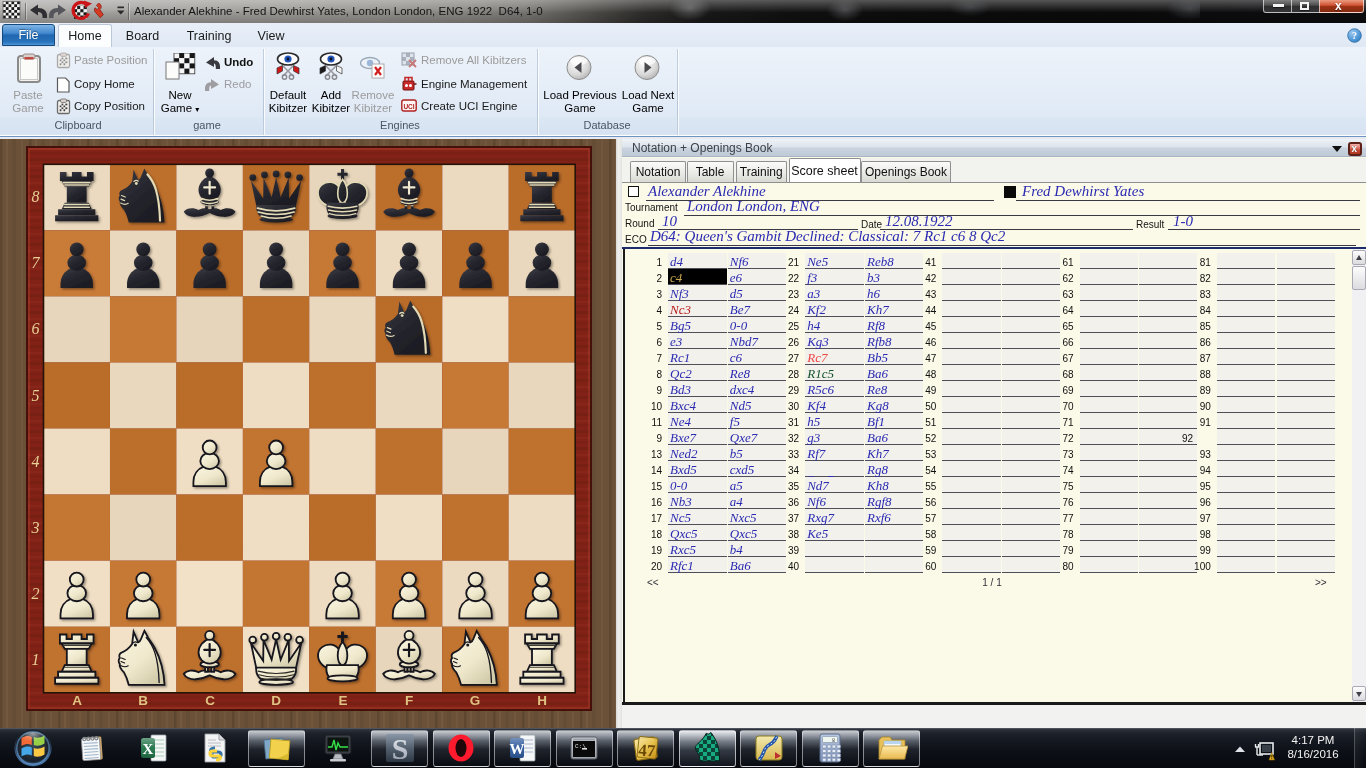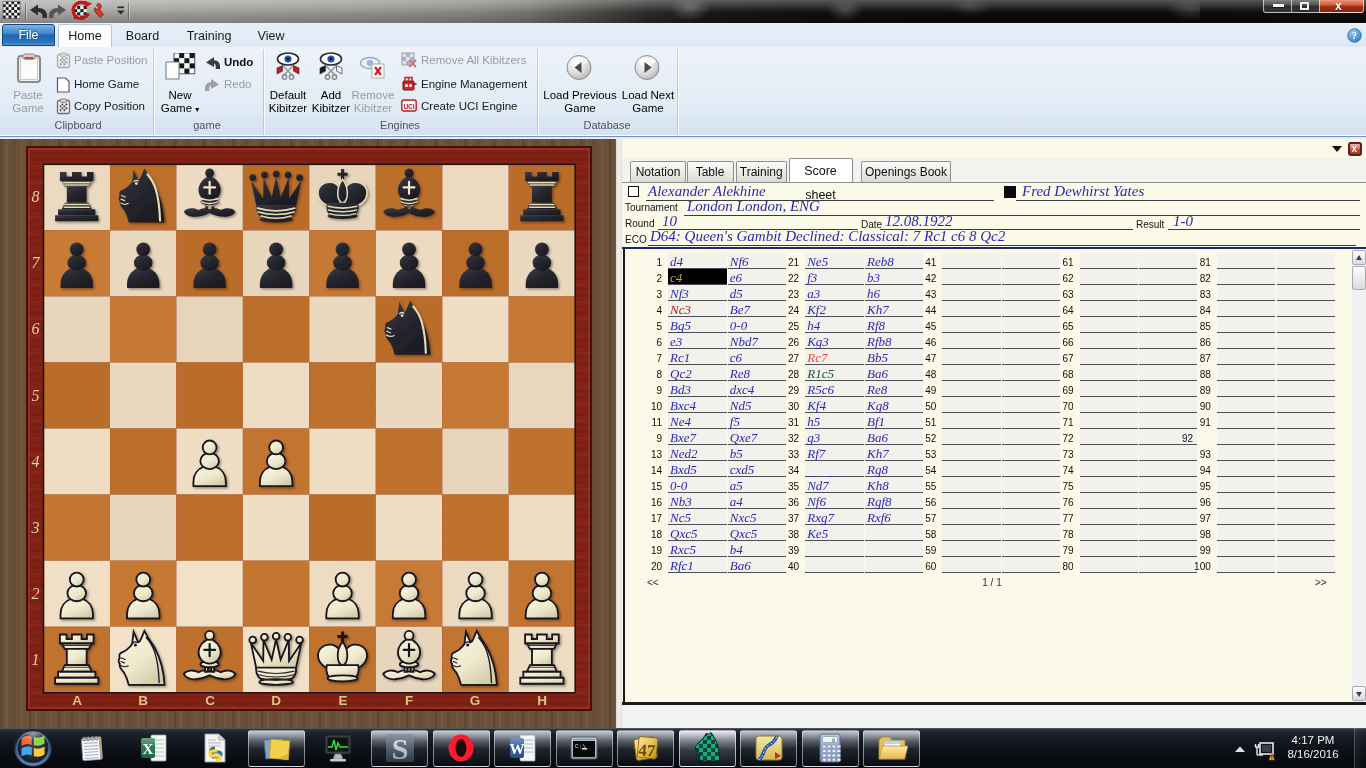--- a/index.html
+++ b/index.html
@@ -133,20 +133,21 @@
       <rect x="83.6" y="12.4" width="3.2" height="3.2" fill="#1c1c1c"></rect>
       <rect x="83.6" y="15.600000000000001" width="3.2" height="3.2" fill="#f0f0f0"></rect>
       <path d="M 87 5 A 8 8 0 1 0 88.5 13.5" fill="none" stroke="#cc1518" stroke-width="3.2"></path>
       <path d="M 84 0.5 L 92 3.5 L 85 8 Z" fill="#cc1518"></path>
       <path d="M 99 3.5 C 97.5 3.5 96.5 4.3 96 5.8 L 98.5 7.8 L 97.2 9.8 L 94.8 8.2 C 93.8 9.8 94.5 11.8 96 13 L 101 17.5 L 103.8 14.2 L 99.8 9.5 C 101.4 7.9 101.4 5.5 99 3.5 Z" fill="#d43a24" stroke="#7e1810" stroke-width="0.7" transform="rotate(6 99 10)"></path>
       <rect x="117.5" y="6.5" width="6.5" height="1.7" fill="#2a2a2a"></rect>
       <path d="M 117 10.5 L 124.5 10.5 L 120.75 14.5 Z" fill="#2a2a2a"></path>
     </svg>
     <div class="abs qsep" style="left:24.5px"></div>
     <div class="abs qsep" style="left:128px"></div>
+    <div id="ttext" class="abs">Alexander Alekhine - Fred Dewhirst Yates, London London, ENG 1922&nbsp; D64, 1-0</div>
     <div id="capmin" class="abs cap"></div>
     <div id="capmax" class="abs cap"></div>
     <div id="capcls" class="abs cap" style="border:1px solid rgba(255,255,255,.62);border-top:none"></div>
     <div class="abs" style="left:1273px;top:4px;width:11px;height:3px;background:#f4f4f4;box-shadow:0 1px 1px rgba(0,0,0,.5)"></div>
     <div class="abs" style="left:1300px;top:2px;width:9px;height:8px;border:2px solid #f4f4f4;box-shadow:0 1px 1px rgba(0,0,0,.4)"></div>
     <div class="abs" style="left:1335px;top:-1px;color:#fff;font-size:12px;font-weight:bold;text-shadow:0 1px 1px rgba(0,0,0,.5)">x</div>
     <div id="ribbon" class="abs">
       <div id="tabrow" class="abs"></div>
       <div id="rbody" class="abs"></div>
       <div id="rlabels" class="abs"></div>
@@ -188,21 +189,21 @@
       <rect x="7.5" y="11.299999999999999" width="1.9" height="1.9" fill="#8a8a8a"></rect>
       <rect x="9.399999999999999" y="5.6" width="1.9" height="1.9" fill="#8a8a8a"></rect>
       <rect x="9.399999999999999" y="7.5" width="1.9" height="1.9" fill="#eeeeee"></rect>
       <rect x="9.399999999999999" y="9.399999999999999" width="1.9" height="1.9" fill="#8a8a8a"></rect>
       <rect x="9.399999999999999" y="11.299999999999999" width="1.9" height="1.9" fill="#eeeeee"></rect>
     </svg>
     <div class="abs rtxt rgray" style="left:74px;top:54px">Paste Position</div>
     <svg class="abs" style="left:56px;top:77px" width="15" height="16" viewBox="0 0 15 16">
       <path d="M 1.5 1 L 9.5 1 L 13 4.5 L 13 15 L 1.5 15 Z" fill="#fff" stroke="#5a5a5a" stroke-width="1.2"></path>
     </svg>
-    <div class="abs rtxt" style="left:74px;top:78px">Home Game</div>
+    <div class="abs rtxt" style="left:74px;top:78px">Copy Home</div>
     <svg class="abs" style="left:56px;top:98px" width="15" height="18" viewBox="0 0 15 18">
       <rect x="1.5" y="2.5" width="12" height="13" rx="1.5" fill="#f2f0ec" stroke="#6a6a6a" stroke-width="1.3"></rect>
       <rect x="4.5" y="1" width="6" height="3.4" rx="1.2" fill="#ddd4d0" stroke="#6a6a6a" stroke-width="0.8"></rect>
       <rect x="3.7" y="5.6" width="1.9" height="1.9" fill="#eeeeee"></rect>
       <rect x="3.7" y="7.5" width="1.9" height="1.9" fill="#3a3a3a"></rect>
       <rect x="3.7" y="9.399999999999999" width="1.9" height="1.9" fill="#eeeeee"></rect>
       <rect x="3.7" y="11.299999999999999" width="1.9" height="1.9" fill="#3a3a3a"></rect>
       <rect x="5.6" y="5.6" width="1.9" height="1.9" fill="#3a3a3a"></rect>
       <rect x="5.6" y="7.5" width="1.9" height="1.9" fill="#eeeeee"></rect>
       <rect x="5.6" y="9.399999999999999" width="1.9" height="1.9" fill="#3a3a3a"></rect>
@@ -700,30 +701,33 @@
         <path d="M 25 23 L 75 23 L 70 32 L 30 32 Z" fill="url(#wpg)" stroke="#14141c" stroke-width="3.0"></path>
         <path d="M 33.5 32 L 66.5 32 L 66.5 59 L 33.5 59 Z" fill="url(#wpg)" stroke="#14141c" stroke-width="3.0"></path>
         <path d="M 30 59 L 70 59 L 75 70 L 25 70 Z" fill="url(#wpg)" stroke="#14141c" stroke-width="3.0"></path>
         <path d="M 19 70 L 81 70 L 81 80 L 19 80 Z" fill="url(#wpg)" stroke="#14141c" stroke-width="3.0"></path>
         <path d="M 14 80 L 86 80 L 86 90 L 14 90 Z" fill="url(#wpg)" stroke="#14141c" stroke-width="3.0"></path>
         <path d="M 28 26 L 72 26" fill="none" stroke="#3a3a30" stroke-width="2.0" stroke-linecap="round"></path>
         <path d="M 30 62.5 L 70 62.5" fill="none" stroke="#3a3a30" stroke-width="2.0" stroke-linecap="round"></path>
       </g>
     </svg>
     <div id="rpanel" class="abs">
+      <div id="phead" class="abs">
+        <span>Notation + Openings Book</span>
+      </div>
       <div id="parrow" class="abs"></div>
       <div id="pclose" class="abs">
         <i>x</i>
       </div>
       <div id="ptabs" class="abs"></div>
       <div id="ptabline" class="abs"></div>
       <div class="abs ptab" style="left:8px;width:56px">Notation</div>
       <div class="abs ptab" style="left:64.5px;width:47px">Table</div>
       <div class="abs ptab" style="left:113.5px;width:51.5px">Training</div>
-      <div class="abs ptab act" style="left:166.5px;width:64px">Score sheet</div>
+      <div class="abs ptab act" style="left:166.5px;width:72px">Score sheet</div>
       <div class="abs ptab" style="left:239px;width:90px">Openings Book</div>
       <div class="abs" style="left:6px;top:47px;width:11px;height:11px;border:1.4px solid #111;background:#fff"></div>
       <div class="abs fval" style="left:26px;top:44px">Alexander Alekhine</div>
       <div class="abs fline" style="left:24px;top:60.5px;width:348px"></div>
       <div class="abs" style="left:382px;top:47px;width:12px;height:12px;background:#0a0a0a"></div>
       <div class="abs fval" style="left:400px;top:44px">Fred Dewhirst Yates</div>
       <div class="abs fline" style="left:394px;top:60.5px;width:344px"></div>
       <div class="abs flabel" style="left:3px;top:63px">Tournament</div>
       <div class="abs fval" style="left:65px;top:59px">London London, ENG</div>
       <div class="abs fline" style="left:62px;top:75.5px;width:676px"></div>

